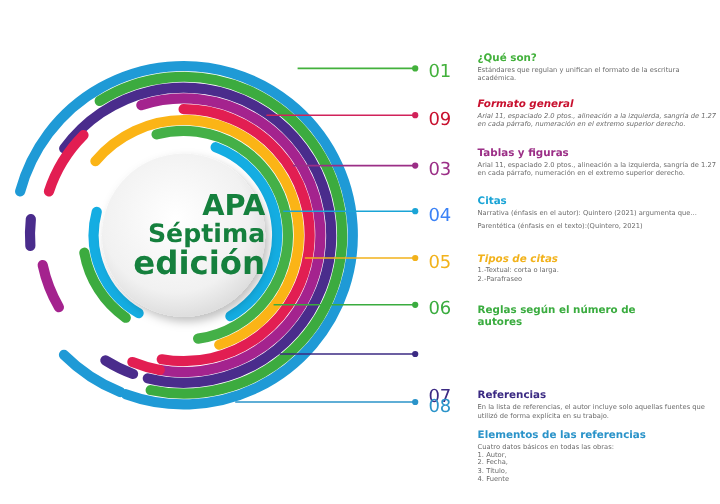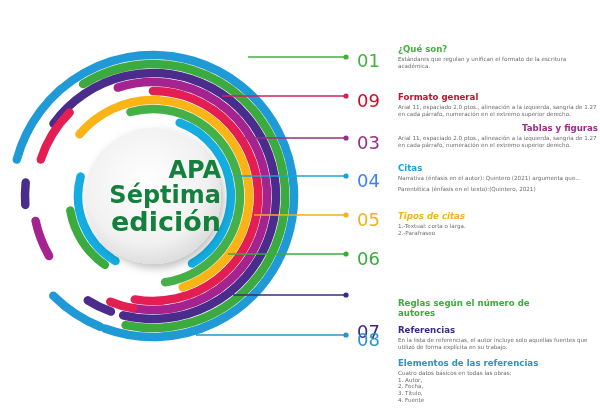--- a/index.html
+++ b/index.html
@@ -1,22 +1,22 @@
 <!DOCTYPE html>
 <html><head>
 <meta charset="utf-8">
 <style>
   html, body { margin:0; padding:0; background:#ffffff; }
   body { width:600px; height:420px; position:relative; overflow:hidden; font-family:"Liberation Sans", sans-serif; }
   #graphic { position:absolute; left:0; top:0; width:600px; height:420px; }
   .center-title { position:absolute; left:85px; top:130px; width:136px; height:134px; display:flex; flex-direction:column; align-items:flex-end; justify-content:center; text-align:center; color:#15803d; font-family:"DejaVu Sans", sans-serif; font-weight:bold; line-height:1.05; }
   .center-title .l1 { font-size:24px; }
-  .center-title .l2 { font-size:24px; }
+  .center-title .l2 { font-size:21px; }
   .center-title .l3 { font-size:27px; }
-  .num { position:absolute; font-family:"DejaVu Sans", sans-serif; font-size:18px; font-weight:normal; }
+  .num { position:absolute; font-family:"DejaVu Sans", sans-serif; font-size:15px; font-weight:normal; }
   .block { position:absolute; left:398px; width:200px; }
   .block .title { font-family:"DejaVu Sans", sans-serif; font-weight:bold; font-size:8.6px; margin:0 0 2px 0; }
   .block .body { font-family:"DejaVu Sans", sans-serif; font-size:5.6px; color:#6b6b6b; line-height:1.3; }
   .block .body p { margin:0 0 4px 0; }
 </style>
 </head>
 <body>
 
 <svg id="graphic" viewBox="0 0 600 420" xmlns="http://www.w3.org/2000/svg">
   <defs>
@@ -83,29 +83,29 @@
 <div class="num" style="left:357px;top:290px;color:#3b2a83;margin-top:31px;">07</div>
 <div class="num" style="left:357px;top:329px;color:#2a93c9;">08</div>
 
 <div class="block" style="top:44px;">
   <div class="title" style="color:#43b13c;">¿Qué son?</div>
   <div class="body">
       <p>Estándares que regulan y unifican el formato de la escritura académica.</p>
     </div>
 </div>
 
-<div class="block" style="top:92px;">
+<div class="block" style="top:82px;font-style:italic;">
   <div class="title" style="color:#c8102e;">Formato general</div>
   <div class="body">
       <p>Arial 11, espaciado 2.0 ptos., alineación a la izquierda, sangría de 1.27 en cada párrafo, numeración en el extremo superior derecho.</p>
     </div>
 </div>
 
 <div class="block" style="top:123px;">
-  <div class="title" style="color:#9b2e86;text-align:right;">Tablas y figuras</div>
+  <div class="title" style="color:#9b2e86;">Tablas y figuras</div>
   <div class="body">
       <p>Arial 11, espaciado 2.0 ptos., alineación a la izquierda, sangría de 1.27 en cada párrafo, numeración en el extremo superior derecho.</p>
     </div>
 </div>
 
 <div class="block" style="top:163px;">
   <div class="title" style="color:#1aa4d6;">Citas</div>
   <div class="body">
     <p>Narrativa (énfasis en el autor): Quintero (2021) argumenta que...</p>
     <p>Parentética (énfasis en el texto):(Quintero, 2021)</p>
@@ -114,21 +114,21 @@
 
 <div class="block" style="top:211px;">
   <div class="title" style="color:#f2b21b;font-style:italic;">Tipos de citas</div>
   <div class="body">
     <div>1.-Textual: corta o larga.</div>
     <div>2.-Parafraseo</div>
   </div>
 </div>
 
 <div class="block" style="top:255px;width:150px;">
-  <div class="title" style="color:#3aac3f;line-height:1.15;margin-top:44px;">Reglas según el número de autores</div>
+  <div class="title" style="color:#3aac3f;line-height:1.15;">Reglas según el número de autores</div>
 </div>
 
 <div class="block" style="top:293px;">
   <div class="title" style="color:#3b2a83;margin-top:32px;">Referencias</div>
   <div class="body">
       <p>En la lista de referencias, el autor incluye solo aquellas fuentes que utilizó de forma explícita en su trabajo.</p>
     </div>
 </div>
 
 <div class="block" style="top:332px;margin-top:26px;">

